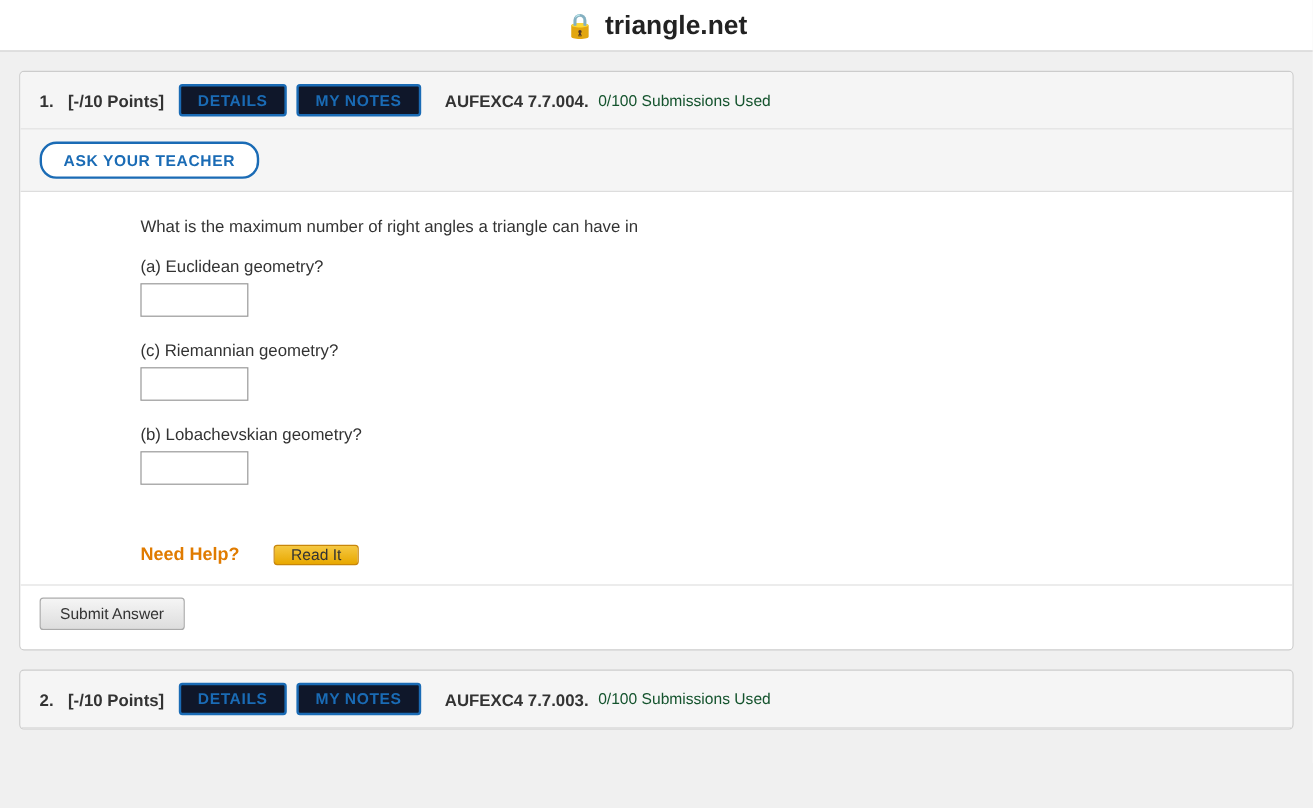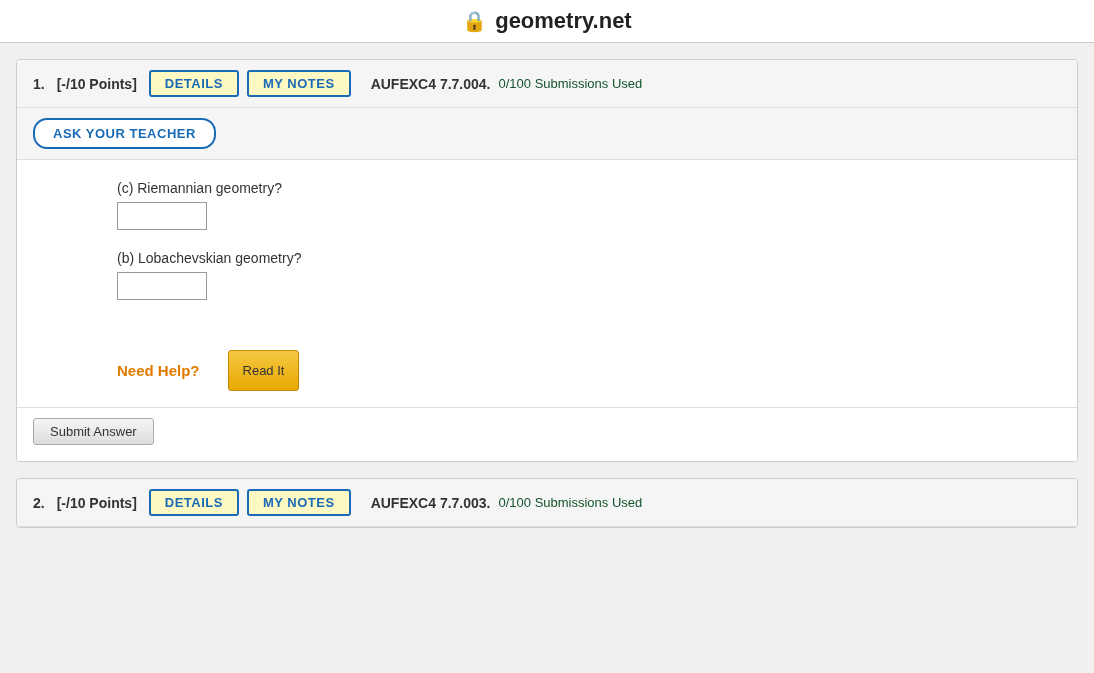--- a/index.html
+++ b/index.html
@@ -45,21 +45,21 @@
       gap: 8px;
     }
     .points-label {
       font-weight: bold;
       font-size: 14px;
       margin-right: 4px;
       white-space: nowrap;
     }
     .header-btn {
       border: 2px solid #1a6bb5;
-      background: #fef9c3;
+      background: #0f172a;
       color: #1a6bb5;
       padding: 4px 14px;
       border-radius: 3px;
       cursor: pointer;
       font-size: 13px;
       font-weight: bold;
       letter-spacing: 0.5px;
     }
     .assignment-code {
       font-weight: bold;
@@ -121,21 +121,21 @@
     }
     .need-help-text {
       color: #e07b00;
       font-weight: bold;
       font-size: 15px;
     }
     .read-it-btn {
       background: linear-gradient(to bottom, #f5c842, #e8a800);
       border: 1px solid #c8860a;
       color: #333;
-      padding: 12px 14px;
+      padding: 0 14px;
       border-radius: 3px;
       cursor: pointer;
       font-size: 13px;
       font-weight: normal;
     }
     .submit-row {
       padding: 10px 16px 16px 16px;
       background: white;
       border-top: 1px solid #e0e0e0;
     }
@@ -162,42 +162,47 @@
       align-items: center;
       flex-wrap: wrap;
       gap: 8px;
     }
   </style>
 </head>
 <body>
 
 <div class="top-bar">
   <span class="lock-icon">🔒</span>
-  <span>geometry.net</span>
+  <span>triangle.net</span>
 </div>
 
 <div class="page-content">
 
   <div class="question-card">
 
     <div class="question-header">
       <span class="points-label">1.</span>
       <span class="points-label">[-/10 Points]</span>
       <button class="header-btn">DETAILS</button>
       <button class="header-btn">MY NOTES</button>
       <span class="assignment-code">AUFEXC4 7.7.004.</span>
       <span class="submissions-used">0/100 Submissions Used</span>
     </div>
 
     <div class="ask-teacher-row">
       <button class="ask-teacher-btn">ASK YOUR TEACHER</button>
     </div>
 
     <div class="question-body">
-
+      <p class="question-text">What is the maximum number of right angles a triangle can have in</p>
+
+      <div class="sub-question">
+        <div class="sub-question-label">(a) Euclidean geometry?</div>
+        <input class="answer-input" type="text" value="" style="">
+      </div>
 
       <div class="sub-question">
         <div class="sub-question-label">(c) Riemannian geometry?</div>
         <input class="answer-input" type="text" value="" style="">
       </div>
 
       <div class="sub-question">
         <div class="sub-question-label">(b) Lobachevskian geometry?</div>
         <input class="answer-input" type="text" value="" style="">
       </div>

